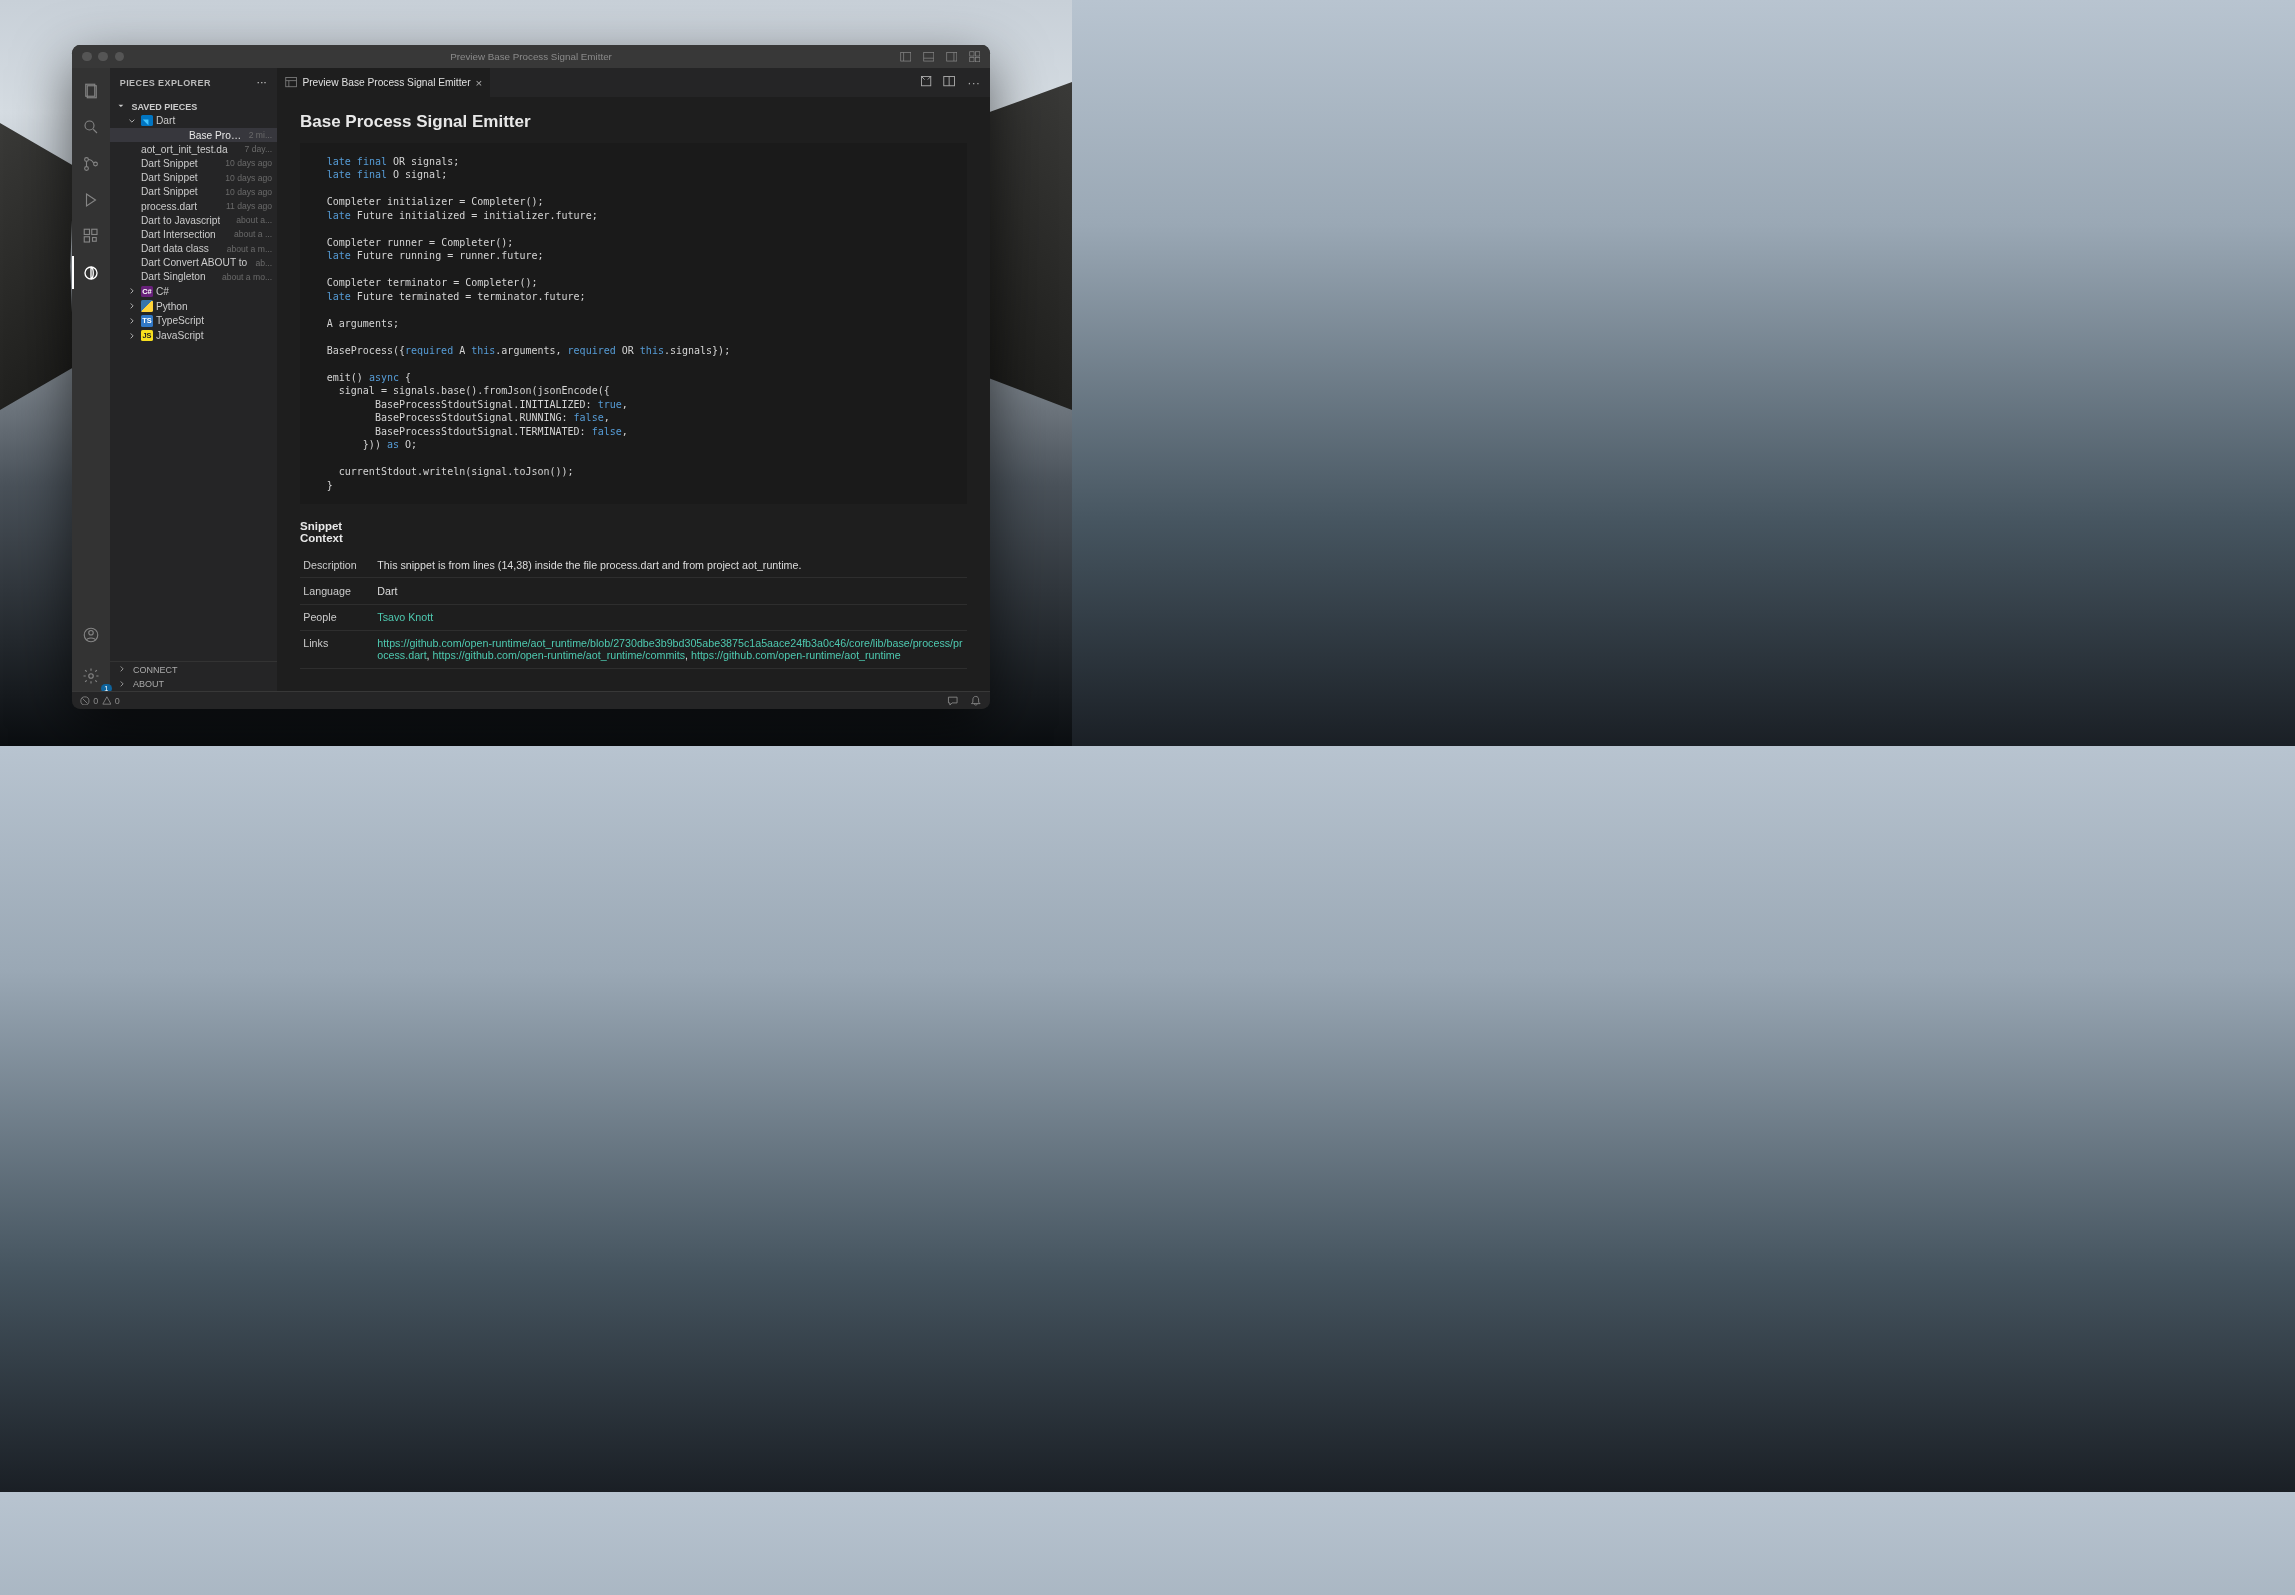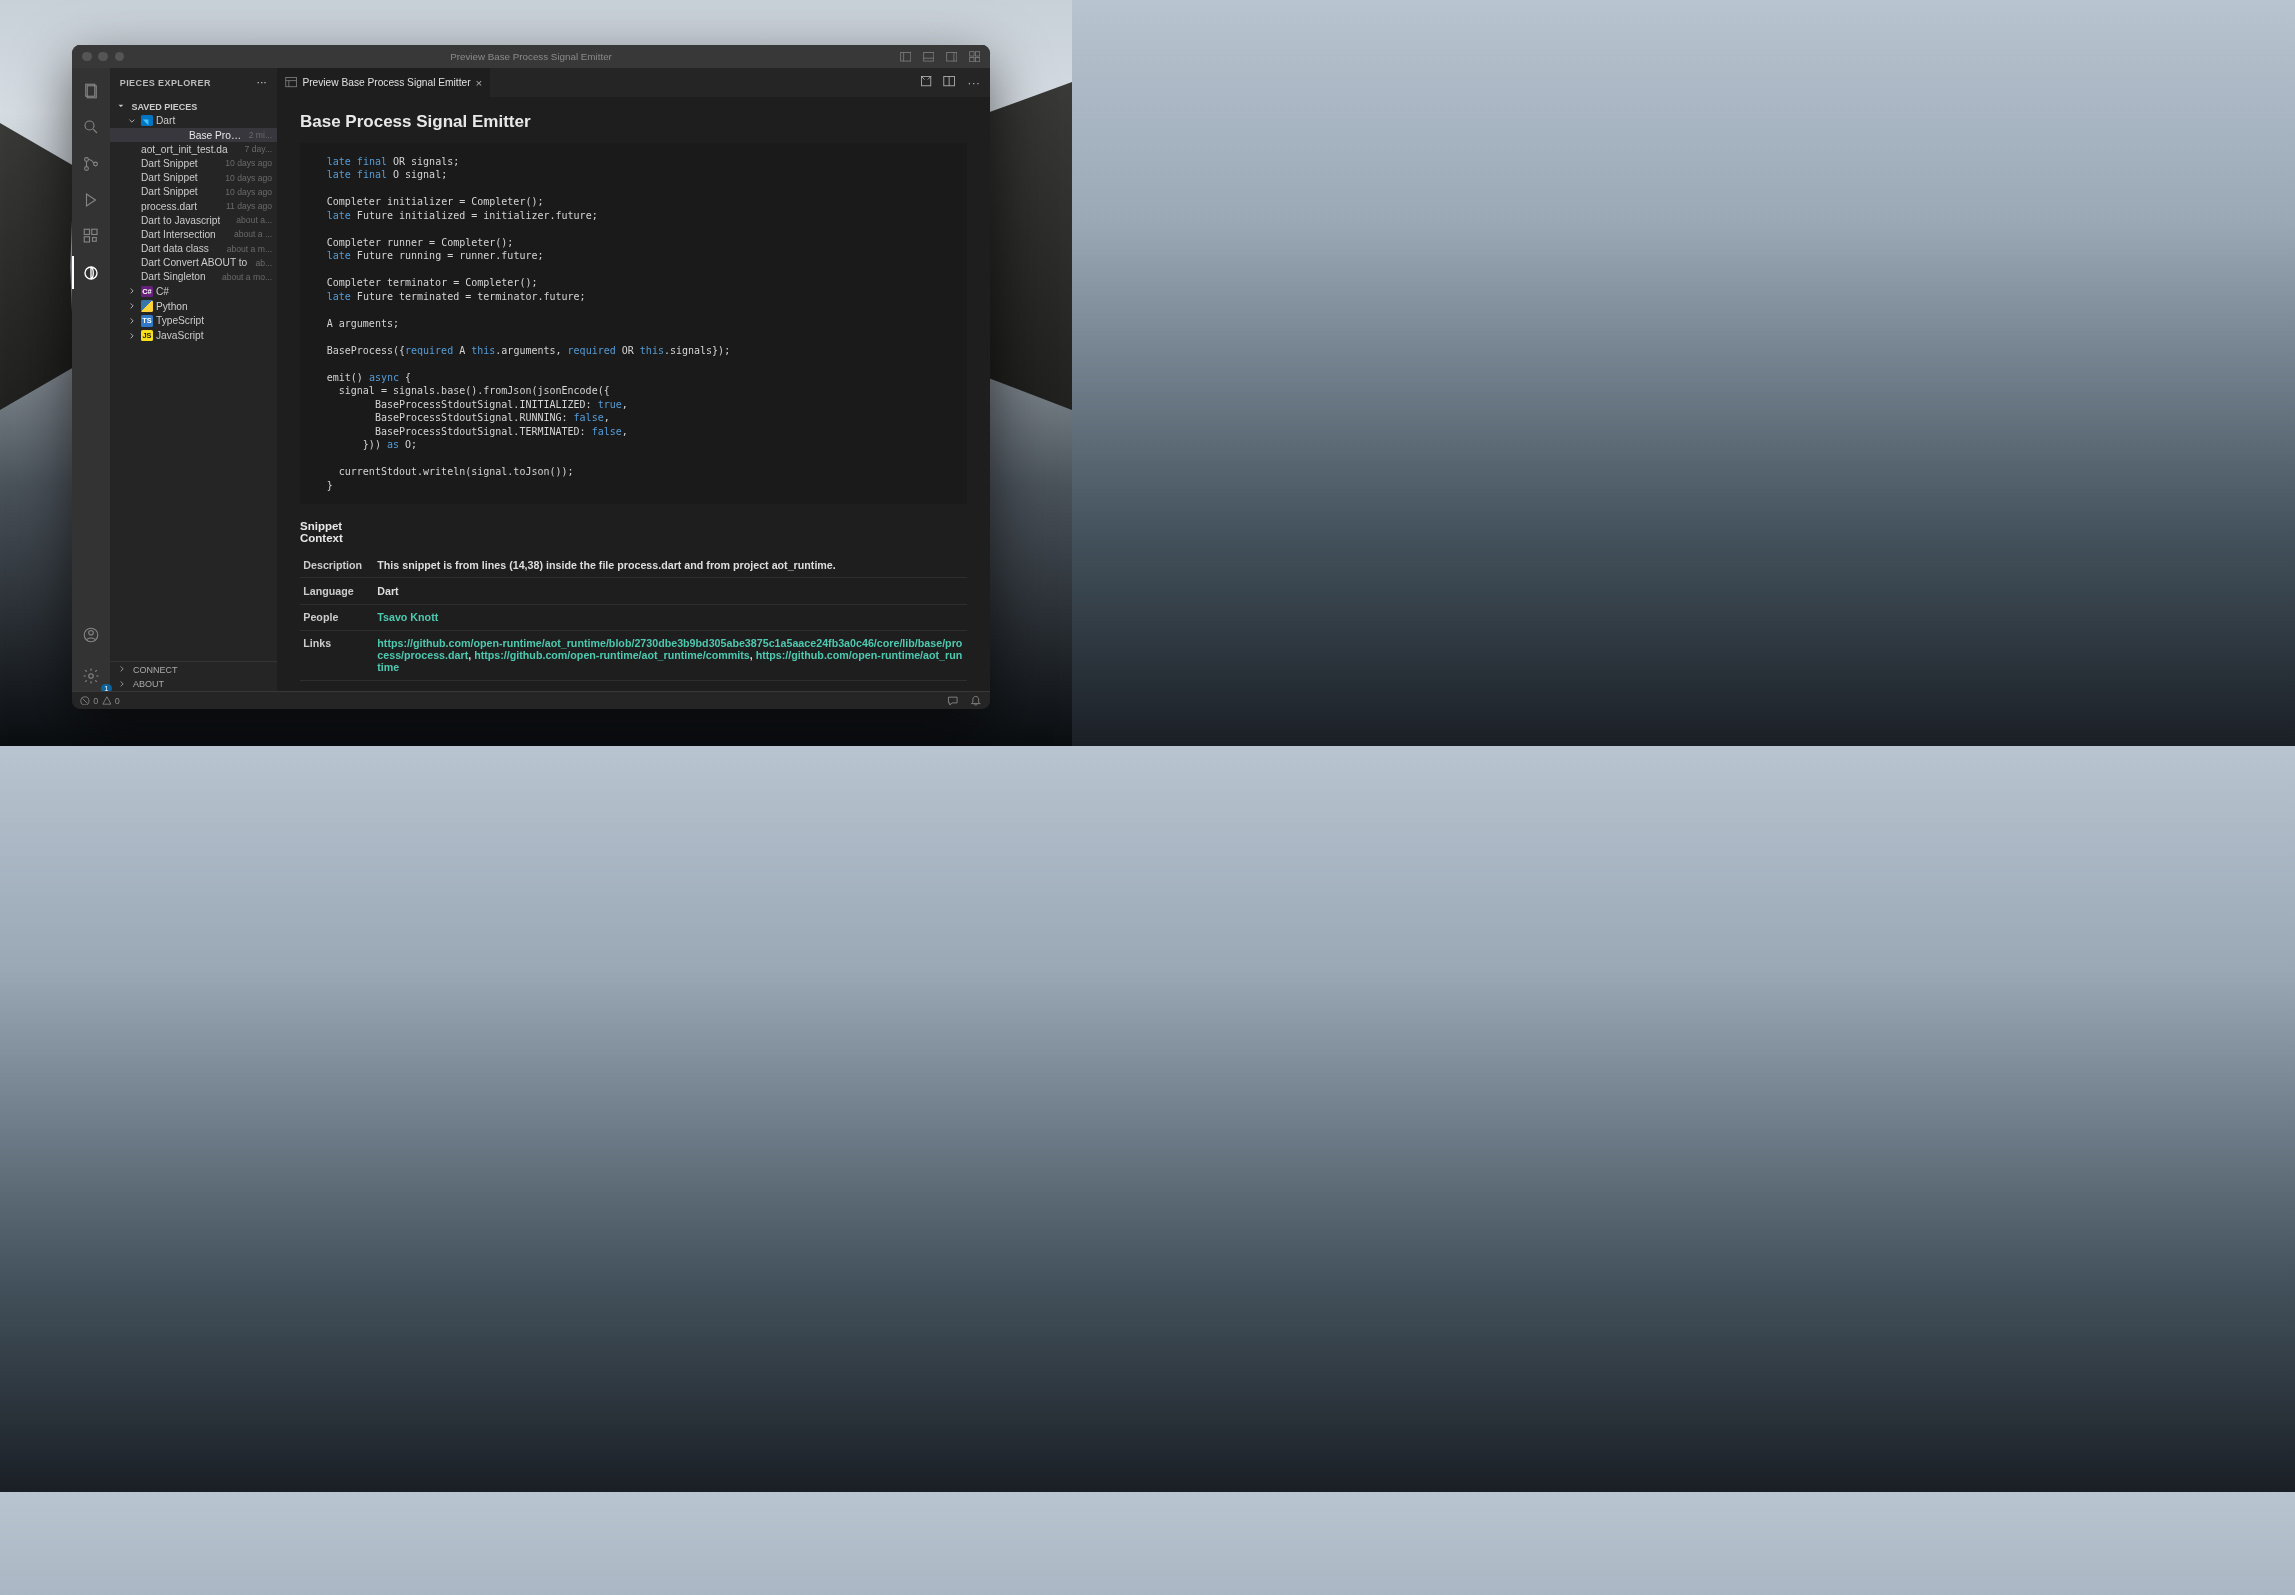--- a/index.html
+++ b/index.html
@@ -255,21 +255,20 @@
 .bl { color: #569cd6; }
 .section-label {
   font-size: 11.5px;
   font-weight: 600;
   color: #e8e8e8;
   margin-bottom: 8.2px;
 }
 .meta-table {
   width: 100%;
   border-collapse: collapse;
-  font-weight: bold;
 }
 .meta-table tr { border-bottom: 0.8px solid #2e2e2e; }
 .meta-table td {
   padding: 6.6px 3.3px;
   font-size: 10.7px;
   vertical-align: top;
 }
 .meta-table td:first-child {
   width: 74px;
   color: #ccc;

